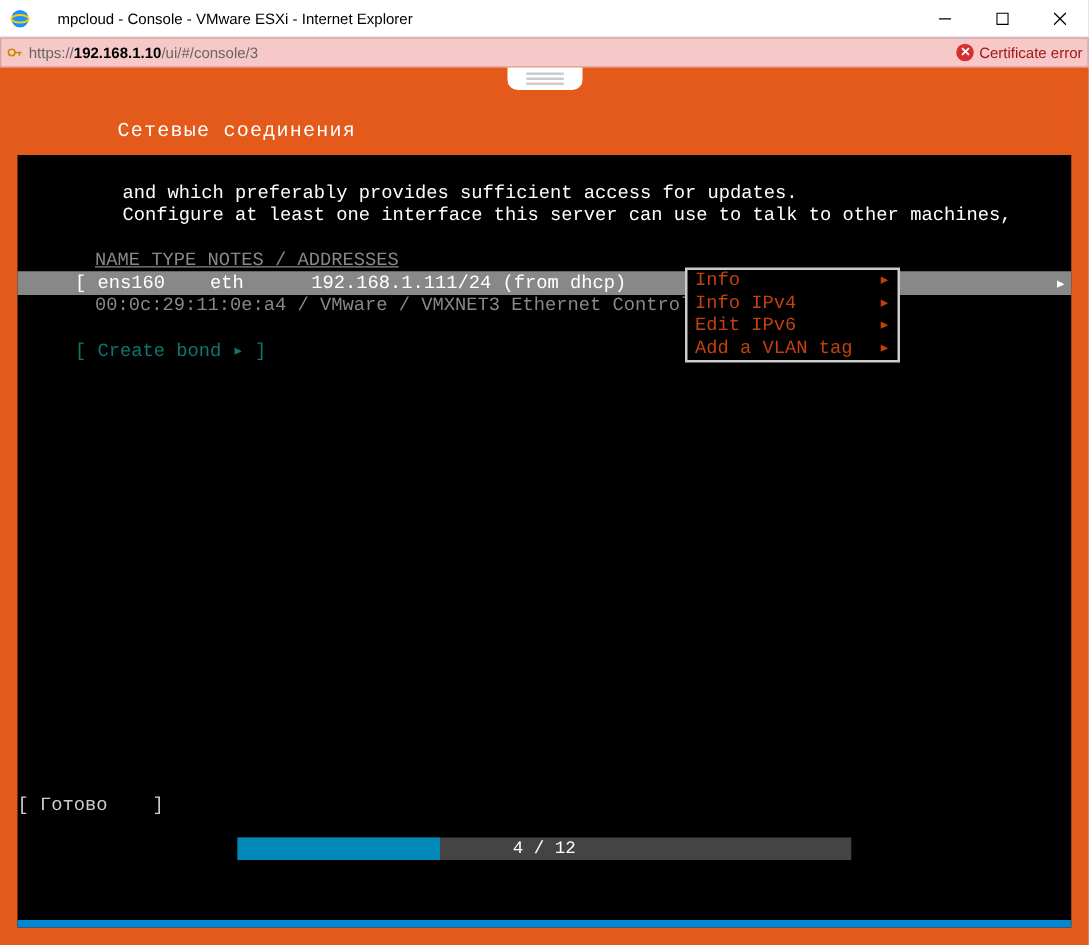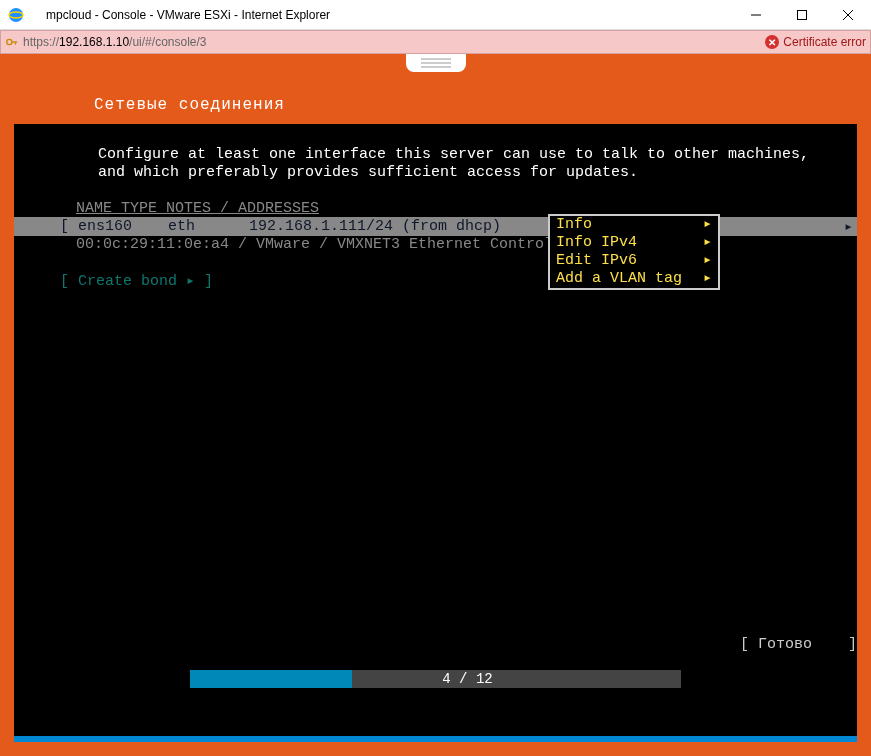--- a/index.html
+++ b/index.html
@@ -36,21 +36,21 @@
   border: 1px solid #d4a0a0;
   display: flex;
   align-items: center;
   font-size: 12px;
   padding: 0 4px;
 }
 .addrbar .key-icon {
   width: 14px; height: 14px; margin-right: 4px;
 }
 .addrbar .url { flex: 1; color: #666; }
-.addrbar .url .host { color: #000; }
+.addrbar .url .host { color: #000; font-weight: bold; }
 .addrbar .cert {
   display: flex; align-items: center; gap: 4px;
   color: #a01818; font-size: 12px;
 }
 .cert-icon {
   width: 14px; height: 14px;
   background: #d43030;
   border-radius: 50%;
   display: inline-flex; align-items: center; justify-content: center;
   color: #fff; font-size: 10px; font-weight: bold;
@@ -91,52 +91,52 @@
   color: #ccc;
   height: calc(100% - 56px);
   position: relative;
   padding: 22px 0 0 0;
 }
 .term-line { white-space: pre; padding: 0 16px 0 84px; line-height: 1.2; }
 .instructions { color: #fff; margin-bottom: 18px; }
 .col-headers { color: #888; padding-left: 62px; text-decoration: underline; }
 .iface-row {
   background: #888;
-  color: #0f172a;
+  color: #ffffff;
   padding-left: 46px;
   display: flex;
   align-items: center;
 }
 .iface-row .txt { white-space: pre; }
 .iface-row .arrow { margin-left: auto; margin-right: 4px; }
 .iface-detail { color: #888; padding-left: 62px; white-space: pre; }
 .create-bond { color: #0f766e; padding-left: 46px; margin-top: 18px; white-space: pre; }
 .popup {
   position: absolute;
   top: 90px;
   left: 534px;
   border: 2px solid #ccc;
   background: #000;
   width: 172px;
 }
 .popup-item {
-  color: #fde047;
+  color: #c2410c;
   padding: 0 6px;
   white-space: pre;
   display: flex;
   justify-content: space-between;
   line-height: 1.2;
 }
 .popup-item.sel { background: #888; color: #000; }
 .popup-item .sub { color: inherit; }
 .bottom-buttons {
   position: absolute;
   bottom: 88px;
   left: 0; right: 0;
-  text-align: right;
+  text-align: left;
   color: #ccc;
   line-height: 1.2;
 }
 .bottom-buttons .btn-line { white-space: pre; }
 .progress-row {
   position: absolute;
   bottom: 54px;
   left: 176px;
   right: 176px;
   height: 18px;
@@ -153,21 +153,20 @@
   position: absolute;
   left: 0; top: 0; bottom: 0;
   background: #0088b8;
 }
 .progress-label {
   position: absolute;
   left: 50%; top: 50%;
   transform: translate(-50%, -50%);
   color: #fff;
   font-size: 14px;
-  margin-left: 32px;
 }
 .hint {
   position: absolute;
   bottom: 20px;
   left: 84px;
   color: #ccc;
   white-space: pre;
 }
 .blue-strip {
   position: absolute;
@@ -227,22 +226,22 @@
     <div class="line"></div>
   </div>
 
   <div class="orange-header">
     <span class="title">Сетевые соединения</span>
   </div>
 
   <div class="terminal">
 
     <div class="instructions">
+      <div class="term-line">and which preferably provides sufficient access for updates.</div>
       <div class="term-line">Configure at least one interface this server can use to talk to other machines,</div>
-      <div class="term-line">and which preferably provides sufficient access for updates.</div>
     </div>
 
     <div class="col-headers">NAME      TYPE     NOTES / ADDRESSES</div>
 
     <div class="iface-row">
       <span class="txt">[ ens160    eth      192.168.1.111/24 (from dhcp)</span>
       <span class="arrow">▸</span>
     </div>
     <div class="iface-detail">00:0c:29:11:0e:a4 / VMware / VMXNET3 Ethernet Controll</div>
 

